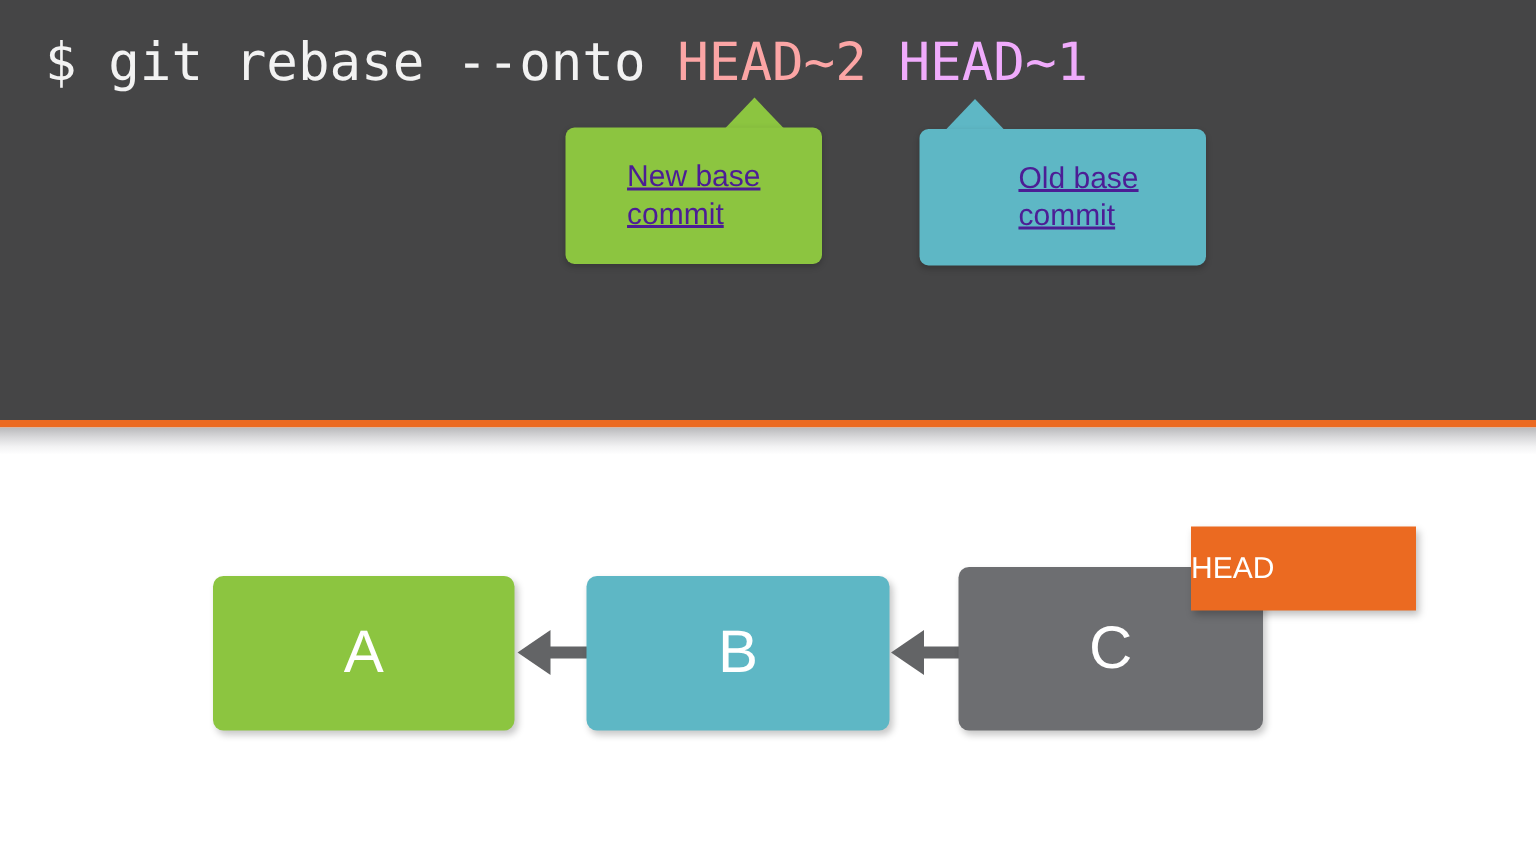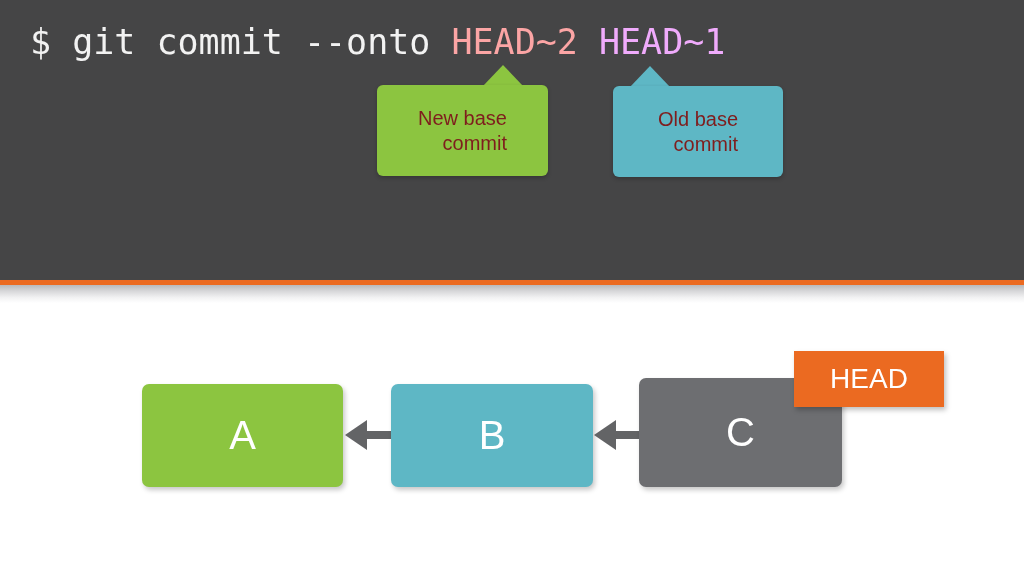--- a/index.html
+++ b/index.html
@@ -53,28 +53,29 @@
     top: 285px;
     width: 1024px;
     height: 18px;
     background: linear-gradient(to bottom, #b9b9bb 0%, #d8d8da 35%, #f2f2f3 70%, #ffffff 100%);
   }
 
   
   .callout {
     position: absolute;
     border-radius: 6px;
-    color: #7f1d1d;
+    color: #4c1d95;
     font-size: 20px;
     line-height: 25px;
-    text-align: right;
+    text-align: left;
     display: flex;
     align-items: center;
     justify-content: center;
     box-shadow: 0 2px 4px rgba(0,0,0,0.22);
+    text-decoration: underline;
   }
   .callout .label { display: block; }
   .callout-tail {
     position: absolute;
     width: 0;
     height: 0;
     border-left: 20px solid transparent;
     border-right: 20px solid transparent;
   }
 
@@ -90,20 +91,21 @@
     top: 65px;
     border-bottom: 21px solid #8CC540;
   }
 
   #callout-old-base {
     left: 613px;
     top: 86px;
     width: 170px;
     height: 91px;
     background: #5EB7C5;
+    padding-left: 21px;
   }
   #tail-old-base {
     left: 630px;
     top: 66px;
     border-bottom: 21px solid #5EB7C5;
   }
 
   
   .commit-node {
     position: absolute;
@@ -160,34 +162,33 @@
 
   
   #head-label {
     position: absolute;
     left: 794px;
     top: 351px;
     width: 150px;
     height: 56px;
     background: #EB6A21;
     color: #ffffff;
-    font-size: 28px;
+    font-size: 20px;
     display: flex;
     align-items: center;
-    justify-content: center;
     box-shadow: 2px 3px 5px rgba(0,0,0,0.25);
   }
 </style>
 </head>
 <body>
 
 <div id="stage">
 
   <div id="terminal-panel">
-    <div id="command-line"><span class="tok-white">$ </span><span class="tok-white">git commit --onto </span><span class="tok-green">HEAD~2</span><span class="tok-white"> </span><span class="tok-cyan">HEAD~1</span></div>
+    <div id="command-line"><span class="tok-white">$ </span><span class="tok-white">git rebase --onto </span><span class="tok-green">HEAD~2</span><span class="tok-white"> </span><span class="tok-cyan">HEAD~1</span></div>
 
     <div class="callout-tail" id="tail-new-base"></div>
     <div class="callout" id="callout-new-base">
       <div>
         <span class="label">New base</span>
         <span class="label">commit</span>
       </div>
     </div>
 
     <div class="callout-tail" id="tail-old-base"></div>

